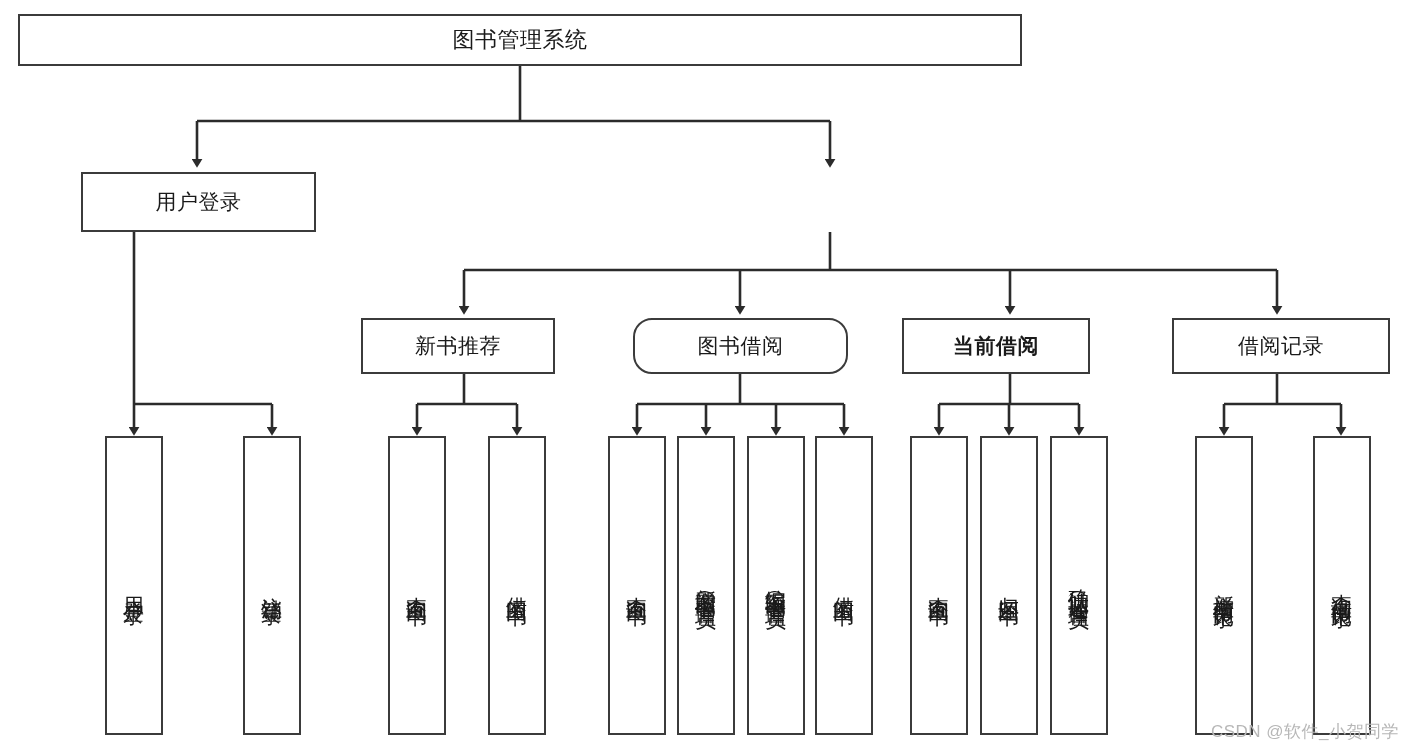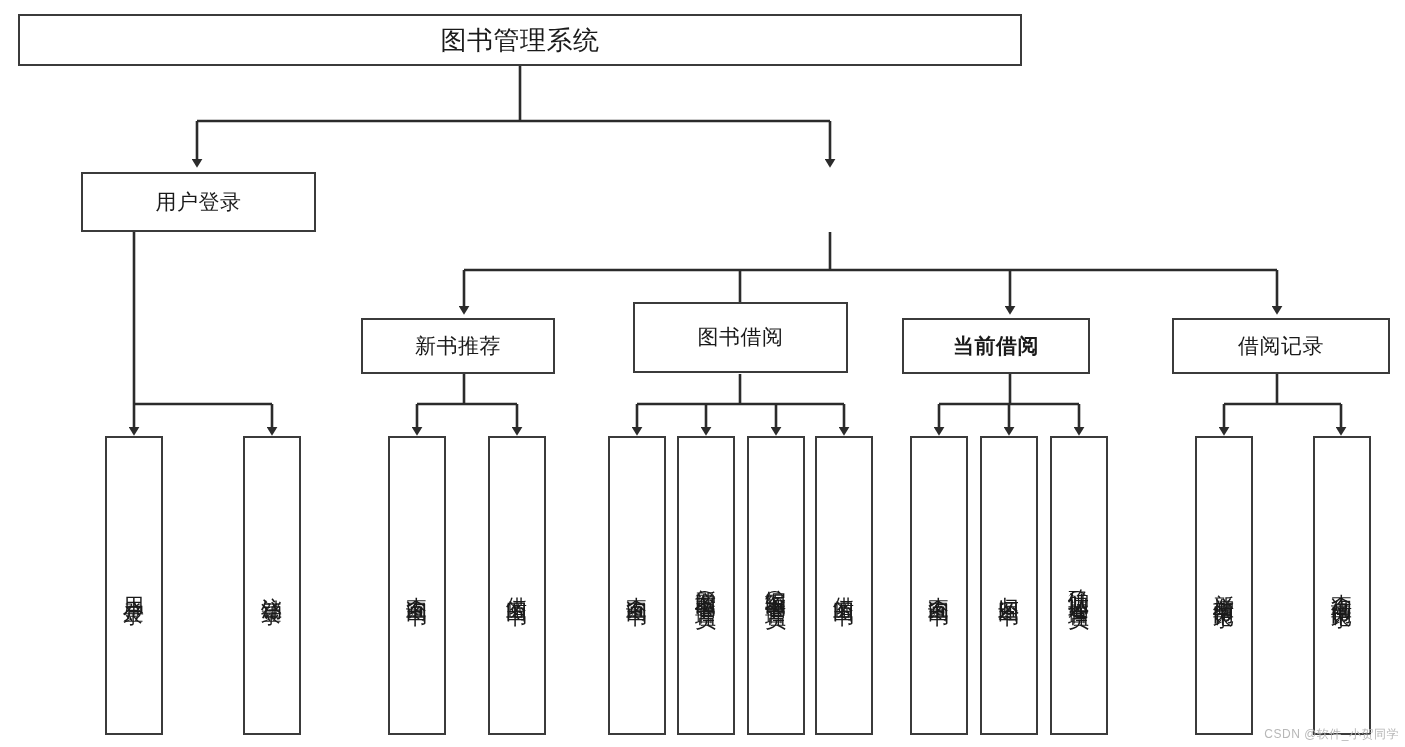--- a/index.html
+++ b/index.html
@@ -50,27 +50,27 @@
     justify-content: center;
   }
   .node.vertical .label {
     writing-mode: vertical-rl;
     text-orientation: upright;
     font-size: 21px;
     letter-spacing: 3px;
     line-height: 1;
   }
   #root-node .label {
-    font-size: 26px;
+    font-size: 22px;
   }
   #watermark {
     position: absolute;
     right: 6px;
     bottom: 4px;
-    font-size: 12px;
+    font-size: 17px;
     color: #b7b7b7;
     letter-spacing: 0.5px;
     white-space: nowrap;
     text-align: right;
   }
 </style>
 </head>
 <body>
 
 <div id="canvas">
@@ -129,21 +129,21 @@
     <span class="label">图书管理系统</span>
   </div>
 
   <div class="node horizontal" style="left:81px; top:172px; width:235px; height:60px;">
     <span class="label">用户登录</span>
   </div>
 
   <div class="node horizontal" style="left:361px; top:318px; width:194px; height:56px;">
     <span class="label">新书推荐</span>
   </div>
-  <div class="node horizontal" style="left:633px; top:302px; width:215px; height:71px;">
+  <div class="node horizontal" style="left:633px; top:318px; width:215px; height:56px;border-radius:19px;">
     <span class="label">图书借阅</span>
   </div>
   <div class="node horizontal" style="left:902px; top:318px; width:188px; height:56px;font-weight:bold;">
     <span class="label">当前借阅</span>
   </div>
   <div class="node horizontal" style="left:1172px; top:318px; width:218px; height:56px;">
     <span class="label">借阅记录</span>
   </div>
 
   <div class="node vertical" style="left:105px; top:436px; width:58px; height:299px;">

